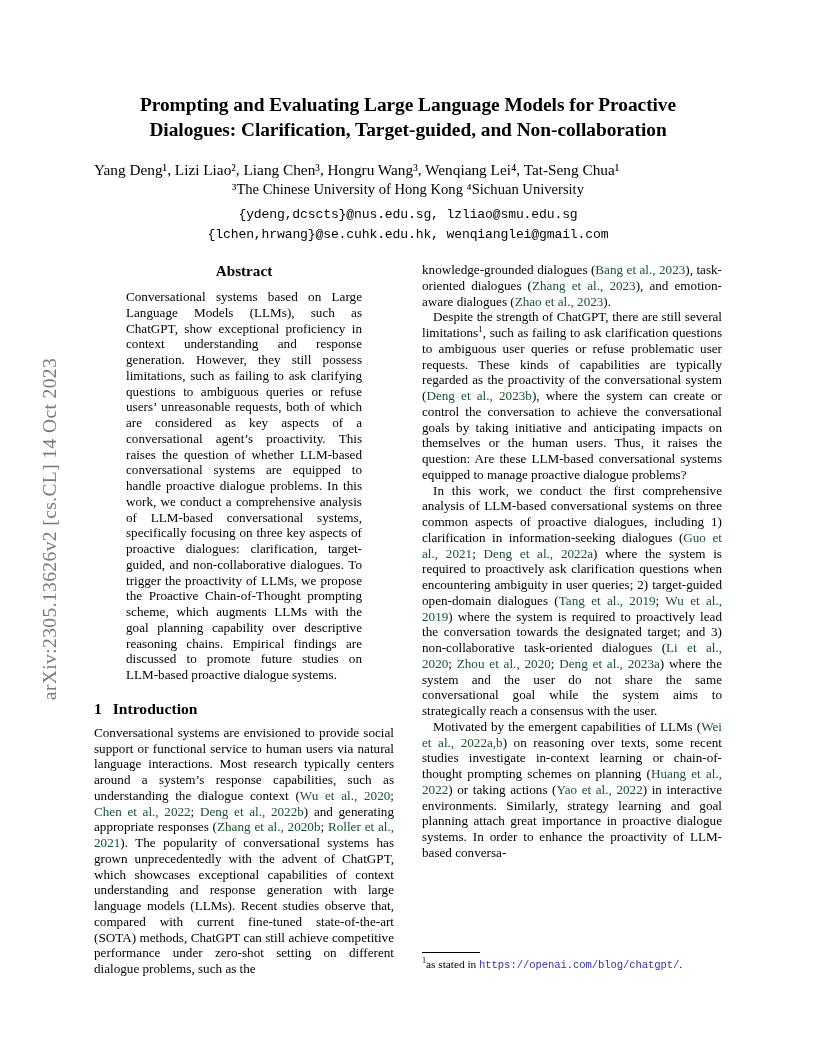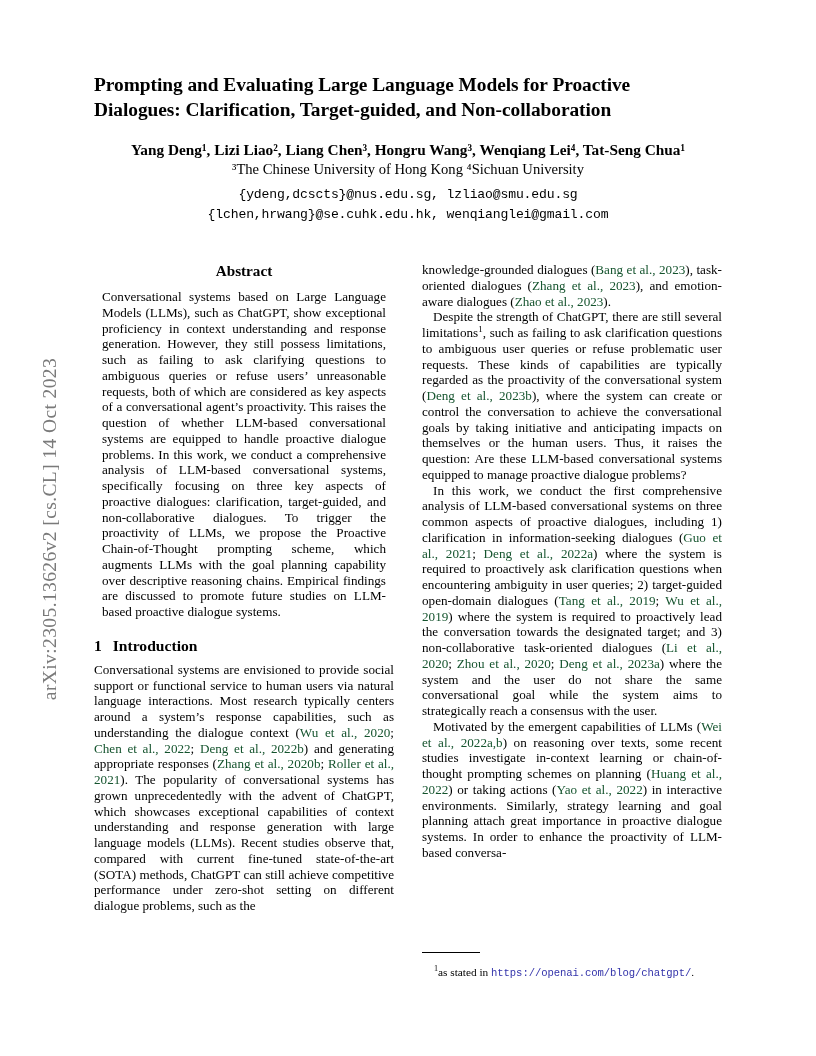--- a/index.html
+++ b/index.html
@@ -44,33 +44,32 @@
 
   
   #header {
     position: absolute;
     left: 94px;
     top: 0;
     width: 628px;
   }
   #paper-title {
     margin: 0;
-    padding-top: 72px;
+    padding-top: 92px;
     font-size: 19.4px;
     font-weight: bold;
     line-height: 25px;
-    text-align: left;
+    text-align: center;
     letter-spacing: -0.05px;
   }
   #authors {
     margin: 0;
     padding-top: 18px;
     font-size: 15.3px;
-    font-weight: bold;
-    text-align: center;
+    font-weight: normal;
     line-height: 20px;
   }
   .affil-line {
     font-size: 14.6px;
     font-weight: normal;
     text-align: center;
     line-height: 19.5px;
   }
   #affil-1 { padding-top: 1px; }
   .email-line {
@@ -104,21 +103,21 @@
   #col-right { left: 328px; }
 
   h2.abstract-head {
     margin: 0 0 9px 0;
     font-size: 15.2px;
     font-weight: bold;
     text-align: center;
     line-height: 18px;
   }
   #abstract-body {
-    margin: 0 8px;
+    margin: 0 32px;
   }
   p.body {
     margin: 0;
     font-size: 13.15px;
     line-height: 15.75px;
     text-align: justify;
     text-justify: inter-word;
     hyphens: manual;
   }
   p.indent { text-indent: 11px; }
@@ -140,21 +139,21 @@
     top: 690px;
     width: 300px;
   }
   #footnote-rule {
     width: 58px;
     height: 0;
     border-top: 0.8px solid #000;
     margin-bottom: 3.5px;
   }
   #footnote-text {
-    margin: 12px;
+    margin: 0;
     font-size: 11.3px;
     line-height: 14px;
   }
   #footnote-text .fn-mark {
     font-size: 0.72em;
     vertical-align: super;
     line-height: 0;
   }
   .mono-url {
     font-family: "Liberation Mono", monospace;

